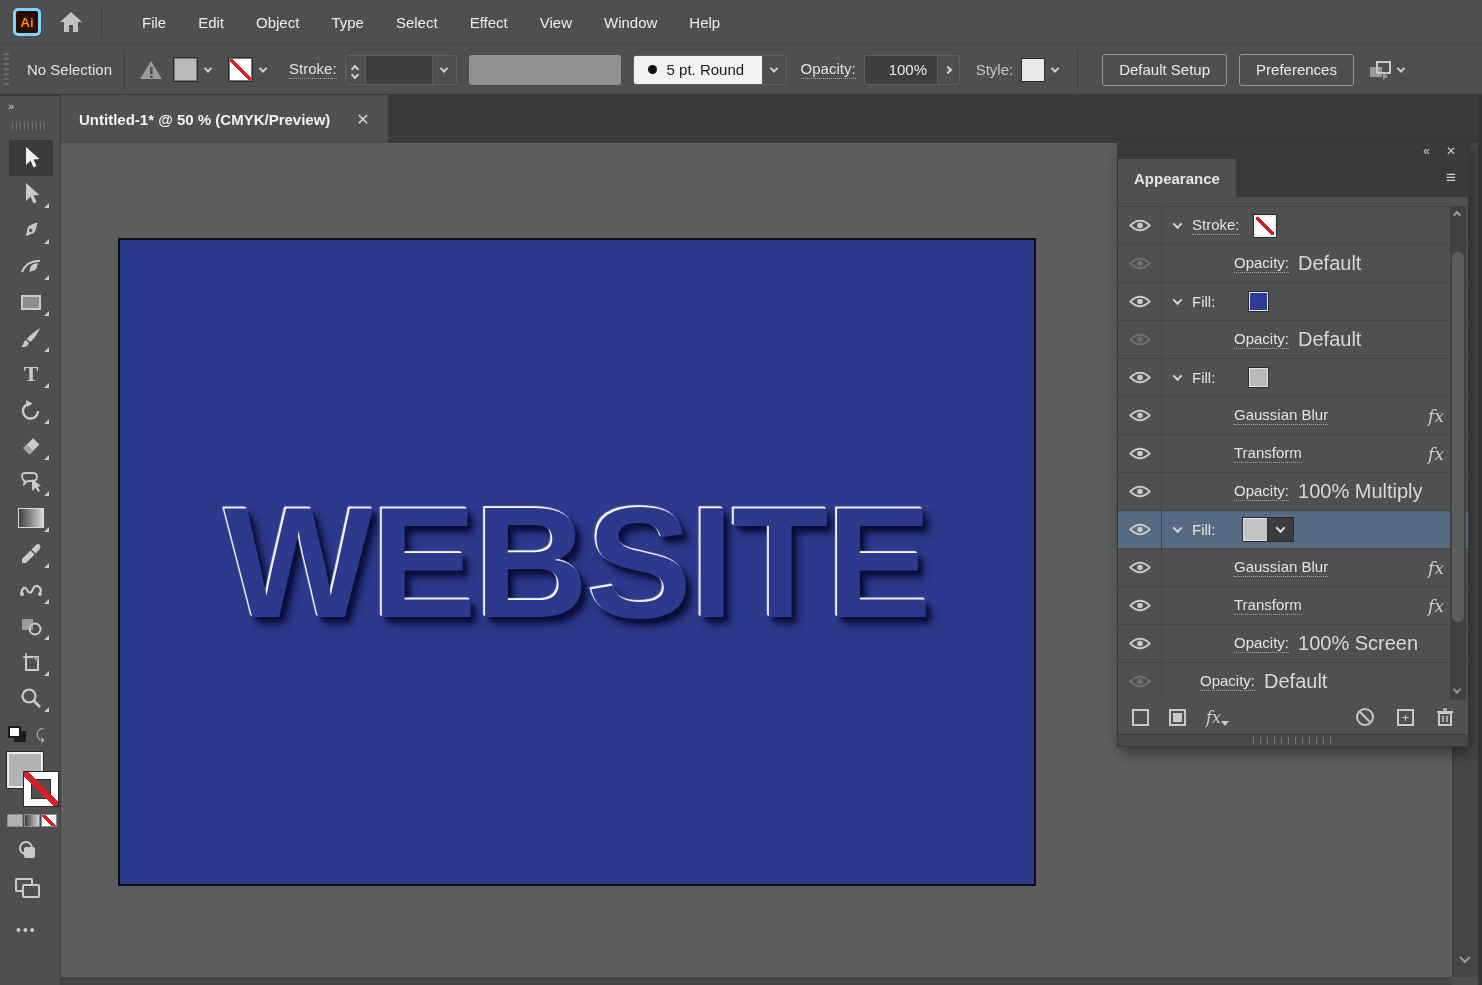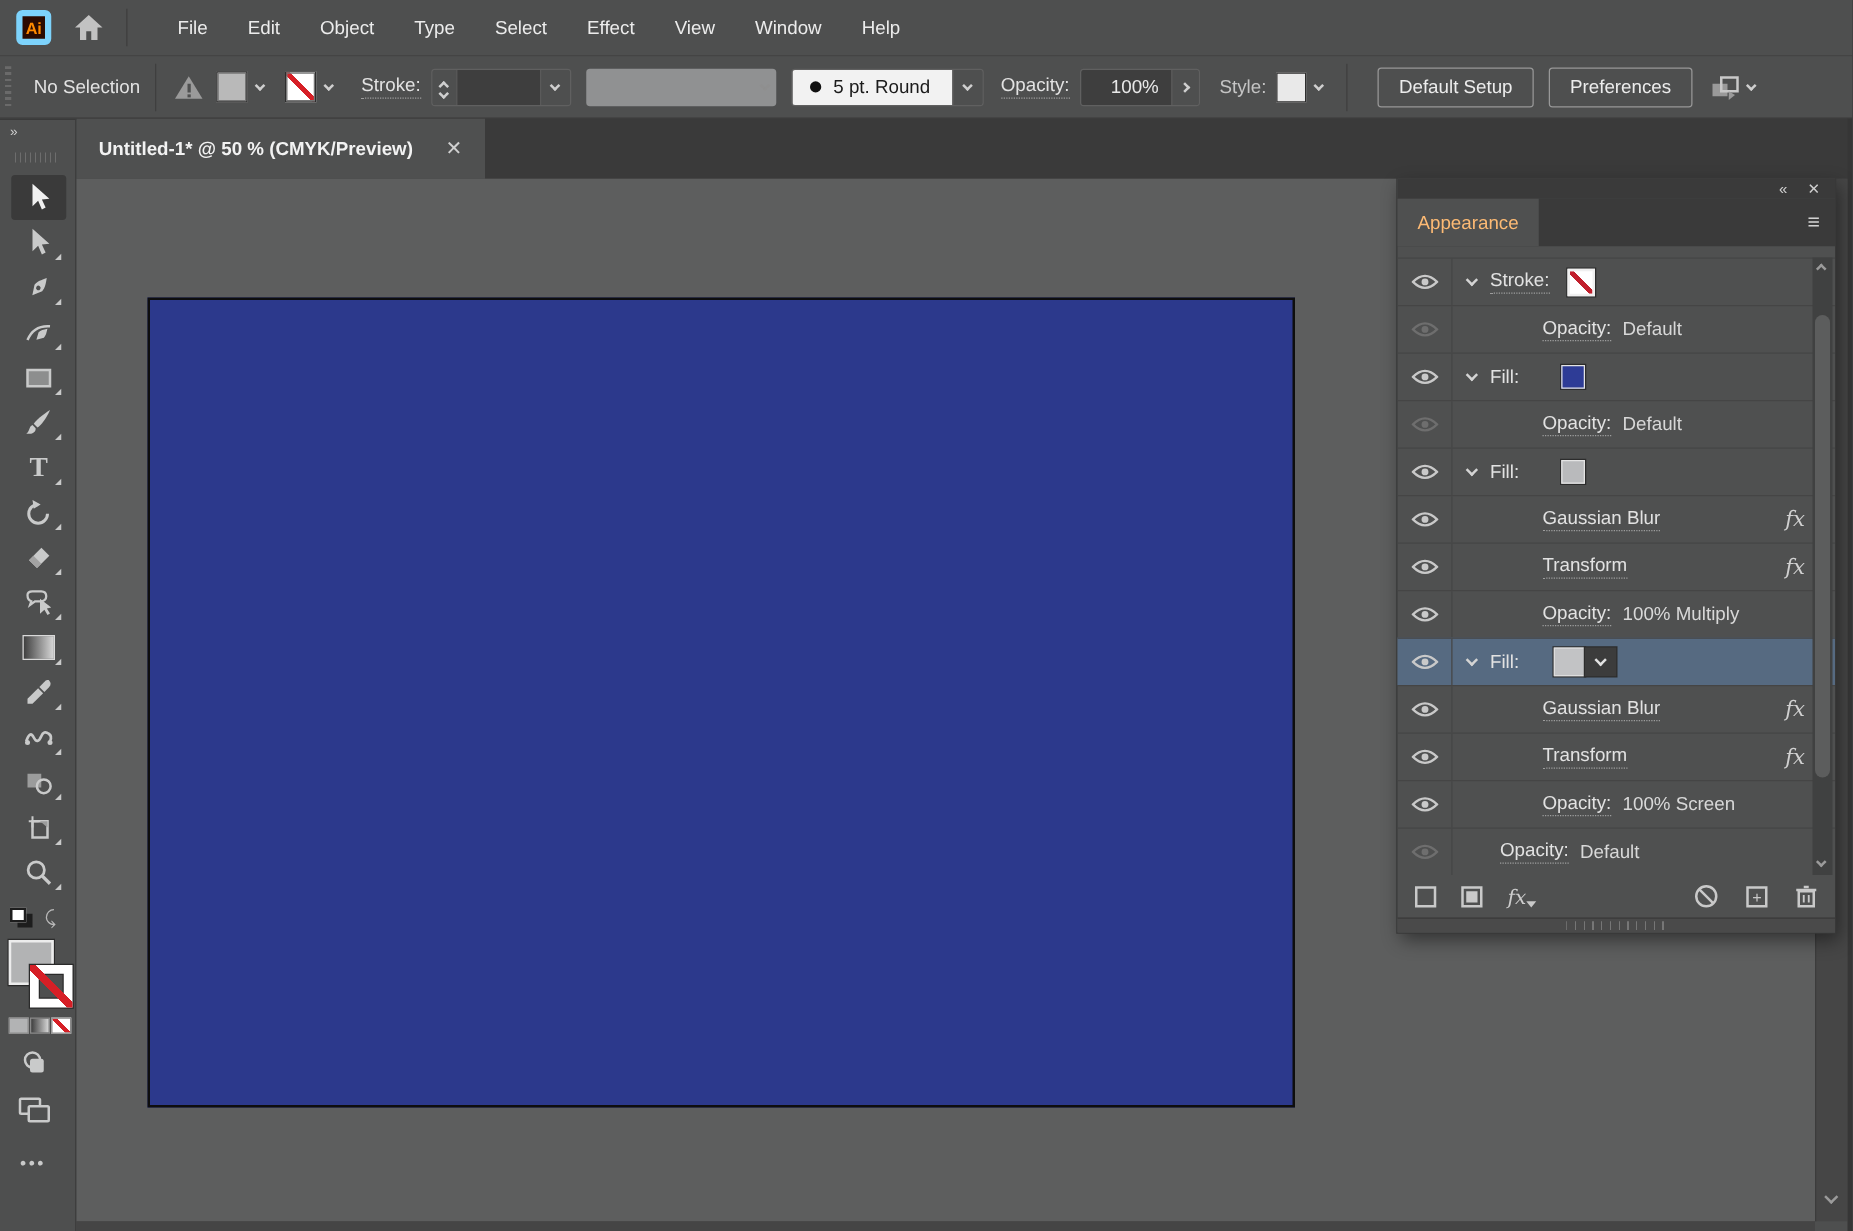--- a/index.html
+++ b/index.html
@@ -4,21 +4,21 @@
 <style>
   *{margin:0;padding:0;box-sizing:border-box;}
   html,body{background:#333;}
   .window{position:relative;width:1482px;height:985px;background:#4e4f4f;
     font-family:"Liberation Sans",sans-serif;color:#d8d8d8;overflow:hidden;}
 
   
   .menubar{position:absolute;left:0;top:0;width:1482px;height:44px;background:#4e4f4f;
     display:flex;align-items:center;}
   .ai-logo{width:28px;height:28px;margin-left:13px;border-radius:5px;background:#2b0b02;
-    border:5px solid #7dd3fc;color:#ff8a00;font-weight:bold;font-size:13px;
+    border:3px solid #7dd3fc;color:#ff8a00;font-weight:bold;font-size:13px;
     display:flex;align-items:center;justify-content:center;}
   .home-btn{margin-left:18px;display:flex;align-items:center;}
   .mb-sep{width:1px;height:30px;background:#3e3e3e;margin-left:18px;}
   .menu-items{display:flex;margin-left:24px;}
   .menu-item{font-size:15px;color:#ececec;padding:10px 16px;cursor:default;}
 
   
   .controlbar{position:absolute;left:0;top:44px;width:1482px;height:51px;background:#4e4f4f;
     border-top:1px solid #444;border-bottom:1px solid #3a3a3a;display:flex;align-items:center;font-size:15px;}
   .cb-grip{width:5px;height:34px;margin-left:4px;
@@ -111,34 +111,34 @@
   .vscroll .chev{position:absolute;left:8px;bottom:14px;border-color:#9b9b9b;}
   .hscroll{position:absolute;left:61px;top:977px;width:1391px;height:8px;background:#454545;}
   .right-edge{position:absolute;left:1478px;top:95px;width:4px;height:890px;background:#363636;}
 
   
   .panel{position:absolute;left:1118px;top:143px;width:350px;background:#4f5050;z-index:5;
     box-shadow:0 0 0 1px #383838,3px 6px 14px rgba(0,0,0,.45);}
   .panel-top{height:16px;background:#3a3a3a;display:flex;align-items:center;justify-content:flex-end;gap:16px;padding-right:12px;}
   .panel-top .glyph{color:#cfcfcf;font-size:12px;line-height:1;}
   .panel-tabs{height:38px;background:#3a3a3a;display:flex;align-items:stretch;position:relative;}
-  .panel-tab{background:#4f5050;display:flex;align-items:center;padding:0 16px;font-weight:normal;font-size:15px;color:#fdba74;}
+  .panel-tab{background:#4f5050;display:flex;align-items:center;padding:0 16px;font-weight:bold;font-size:15px;color:#e5e5e5;}
   .panel-menu{position:absolute;right:12px;top:9px;color:#d2d2d2;font-size:17px;letter-spacing:0;}
   .rows{position:relative;margin-top:9px;}
   .row{height:38px;display:flex;align-items:center;border-top:1px solid #454545;position:relative;padding-right:22px;}
   .row:last-child{border-bottom:1px solid #454545;}
   .row.selected{background:#566a81;}
   .eye-cell{width:44px;display:flex;align-items:center;justify-content:center;align-self:stretch;border-right:1px solid #454545;}
   .expand-cell{width:30px;display:flex;align-items:center;justify-content:center;}
   .row .chev{border-color:#d4d4d4;width:7px;height:7px;}
   .ind2{margin-left:72px;}
   .ind1{margin-left:38px;}
   .row-label{font-size:15px;color:#e2e2e2;}
   .row-label.dotted{border-bottom:1px dotted #9d9d9d;padding-bottom:1px;}
-  .row-value{font-size:15px;color:#d8d8d8;margin-left:9px;}
+  .row-value{font-size:20px;color:#d8d8d8;margin-left:9px;}
   .row-swatch{margin-left:14px;width:19px;height:19px;border:1px solid #e4e4e4;box-shadow:0 0 0 1px #2c2c2c;}
   .row-swatch.nonesw{width:22px;height:22px;background:linear-gradient(45deg,#fff 42%,#c11f2c 42%,#c11f2c 58%,#fff 58%);background-color:#fff;border:2px solid #f0f0f0;}
   .fill-combo{display:flex;margin-left:14px;align-items:center;}
   .fill-combo .sw{width:25px;height:23px;background:#c2c3c5;border:1px solid #dedede;box-shadow:0 0 0 1px #2c2c2c;}
   .fill-combo .dd{width:25px;height:23px;background:#3c3c3c;display:flex;align-items:center;justify-content:center;box-shadow:0 0 0 1px #2c2c2c;}
   .fx-glyph{position:absolute;right:24px;font-family:"DejaVu Serif",serif;font-style:italic;font-size:17px;color:#d0d0d0;}
   .rows-scroll{position:absolute;right:2px;top:0;bottom:0;width:16px;background:#404141;}
   .rows-scroll .up{position:absolute;top:6px;left:4px;border-color:#9b9b9b;transform:rotate(-135deg);}
   .rows-scroll .down{position:absolute;bottom:6px;left:4px;border-color:#9b9b9b;}
   .rows-scroll .thumb{position:absolute;top:46px;left:2px;width:12px;height:370px;background:#5c5d5d;border-radius:6px;}
@@ -255,20 +255,21 @@
 
   <div class="tabbar">
     <div class="doc-tab">
       <span class="title">Untitled-1* @ 50 % (CMYK/Preview)</span>
       <span class="close">✕</span>
     </div>
   </div>
 
   <div class="canvas"></div>
   <div class="artboard">
+    <div class="art-line">WEBSITE</div>
   </div>
   <div class="vscroll">
       <span class="chev"></span>
     </div>
   <div class="hscroll"></div>
   <div class="right-edge"></div>
 
   <div class="toolbar">
     <div class="tb-collapse">»</div>
     <div class="tb-grip"></div>

